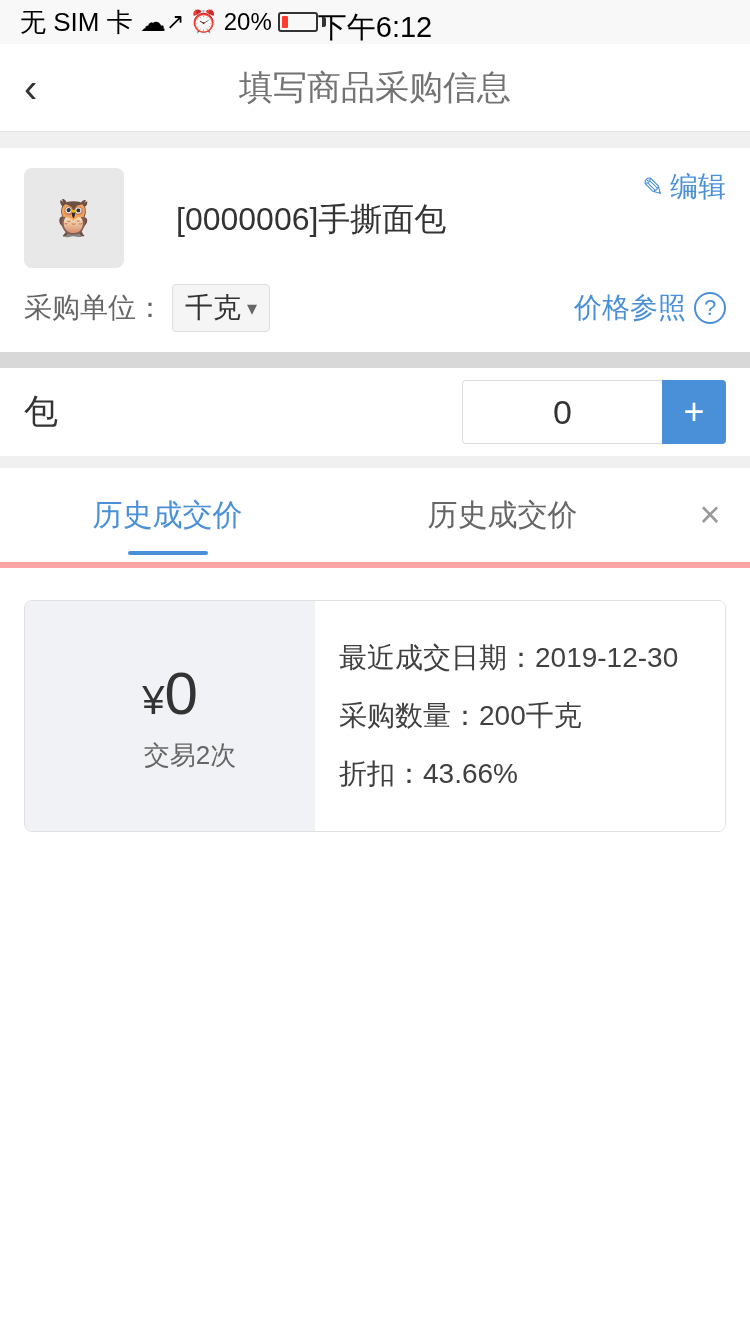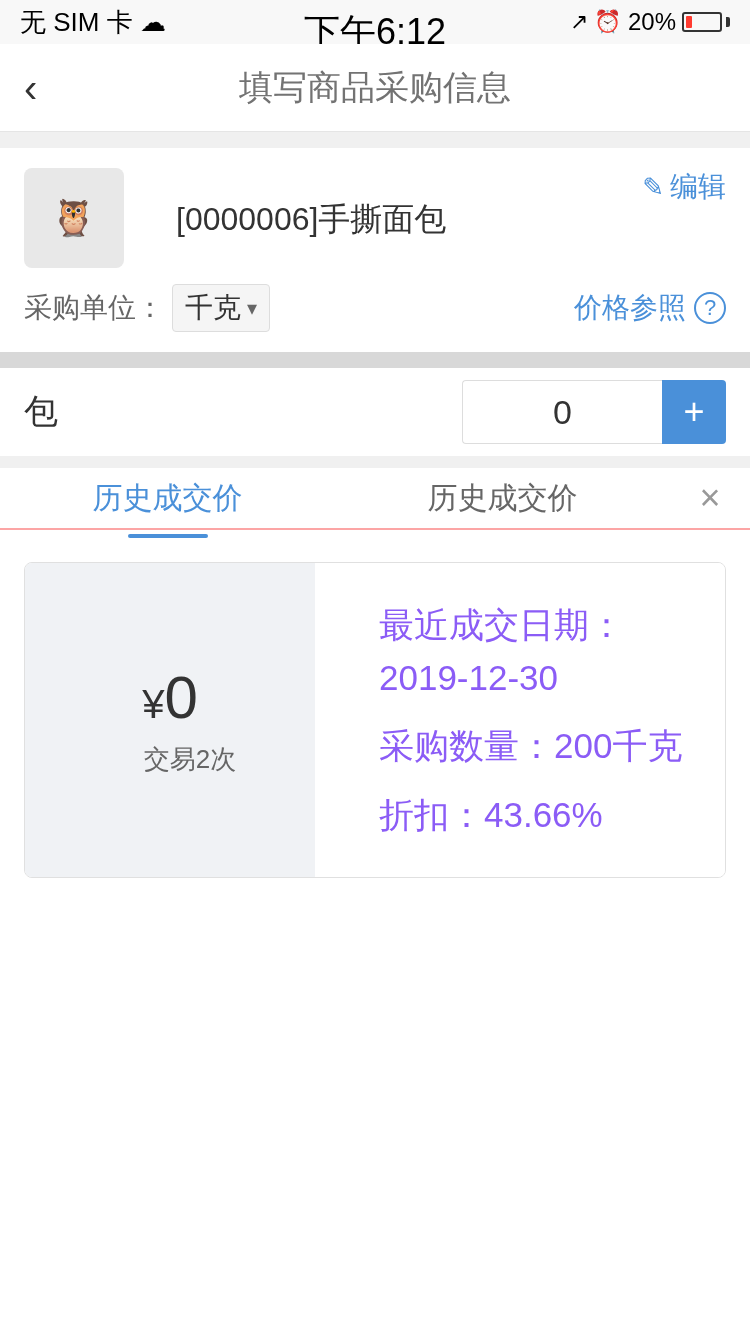--- a/index.html
+++ b/index.html
@@ -12,33 +12,31 @@
       overflow-x: hidden;
     }
 
     
     .status-bar {
       width: 750px;
       height: 44px;
       background: #f8f8f8;
       display: flex;
       align-items: center;
-      justify-content: space-between;
       padding: 0 20px;
       font-size: 26px;
       color: #000;
-      gap: 24px;
     }
     .status-left {
       display: flex;
       align-items: center;
       gap: 8px;
     }
     .status-center {
-      font-size: 36px;
+      font-size: 29px;
       font-weight: 400;
       position: absolute;
       left: 50%;
       transform: translateX(-50%);
       top: 8px;
     }
     .status-right {
       display: flex;
       align-items: center;
       gap: 6px;
@@ -256,23 +254,23 @@
     }
 
     
     .tabs-panel {
       background: #fff;
       margin-top: 12px;
     }
     .tabs-header {
       display: flex;
       align-items: center;
-      border-bottom: 2px solid #fca5a5;
+      border-bottom: 6px solid #fca5a5;
       position: relative;
-      height: 62px;
+      height: 100px;
     }
     .tab-item {
       flex: 1;
       display: flex;
       flex-direction: column;
       align-items: center;
       justify-content: center;
       height: 80px;
       cursor: pointer;
       position: relative;
@@ -343,24 +341,23 @@
     }
     .history-right {
       flex: 1;
       background: #fff;
       padding: 36px 24px;
       display: flex;
       flex-direction: column;
       gap: 16px;
     }
     .history-detail-row {
-      font-size: 35px;
-      color: #8b5cf6;
+      font-size: 28px;
+      color: #404040;
       line-height: 1.5;
-      margin-left: 40px;
     }
 
     
     .bottom-space {
       height: 600px;
       background: #fff;
     }
   </style>
 </head>
 <body>

